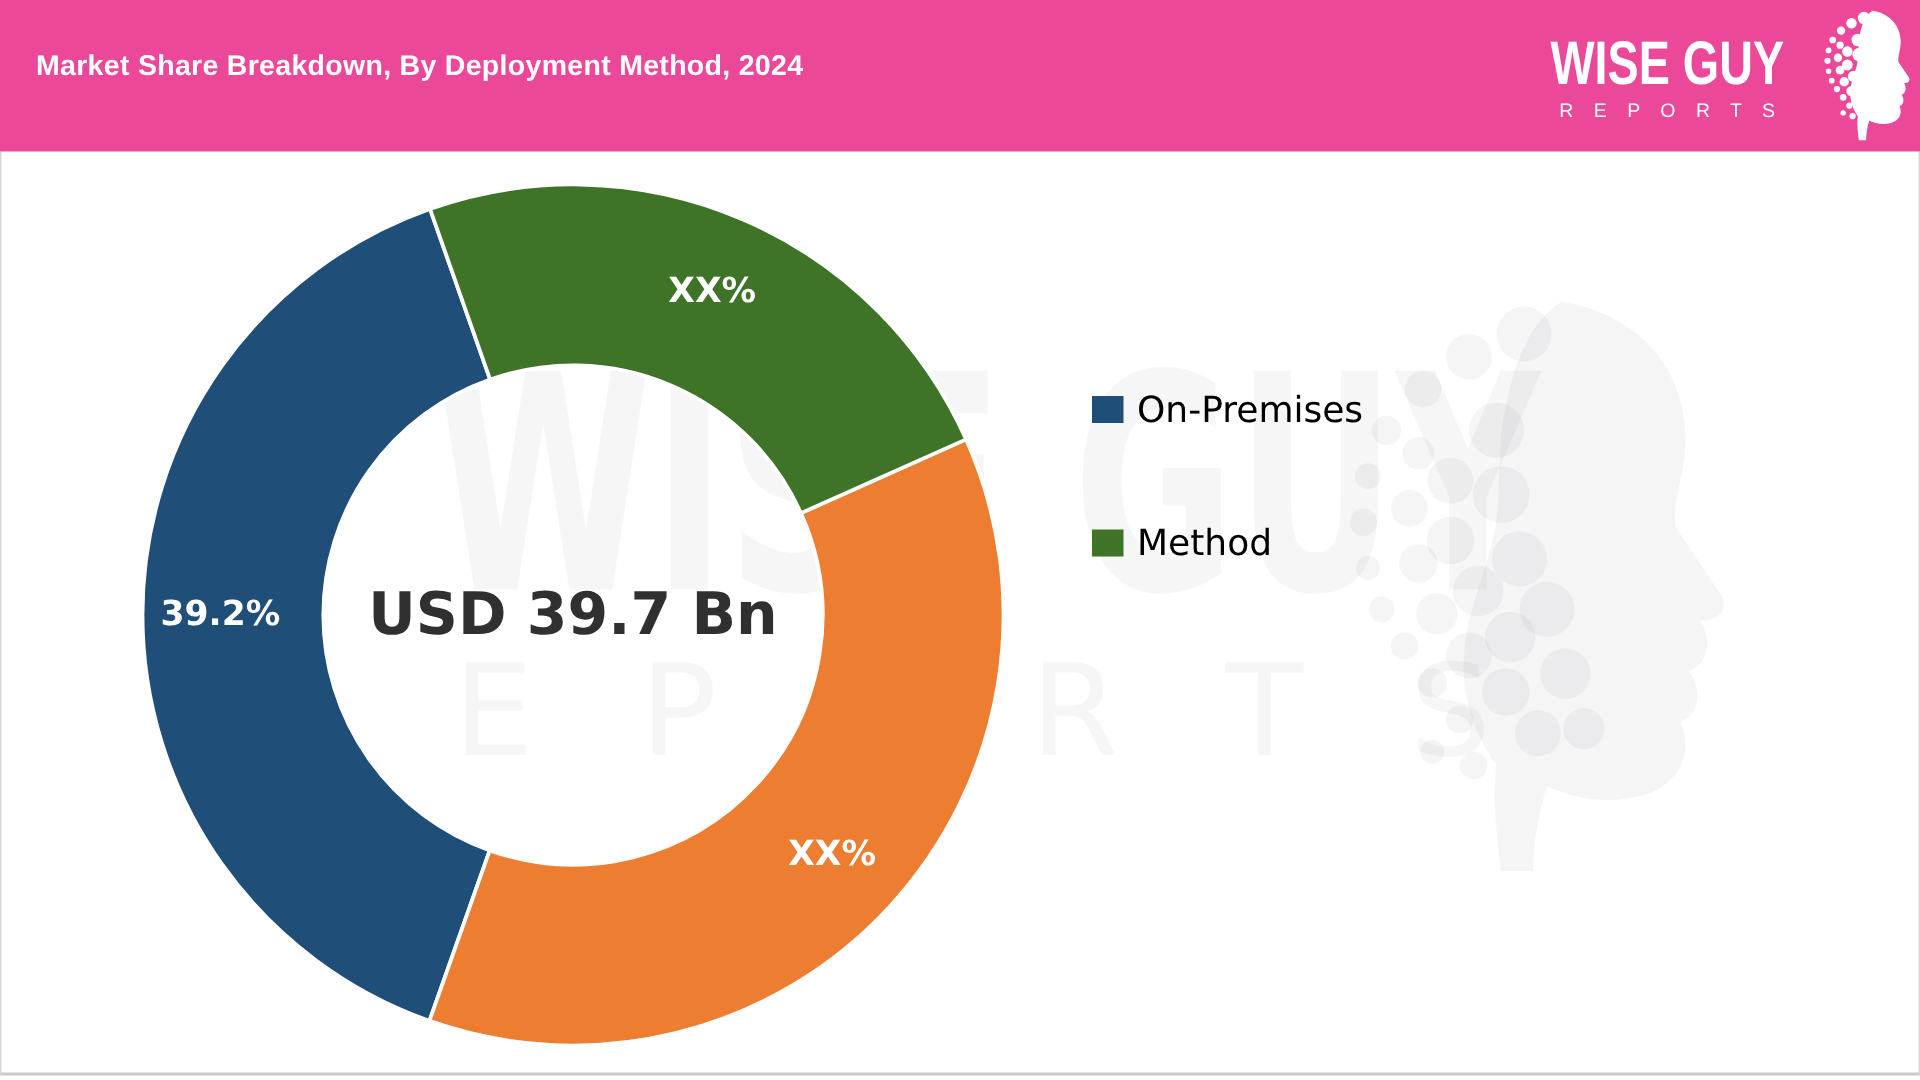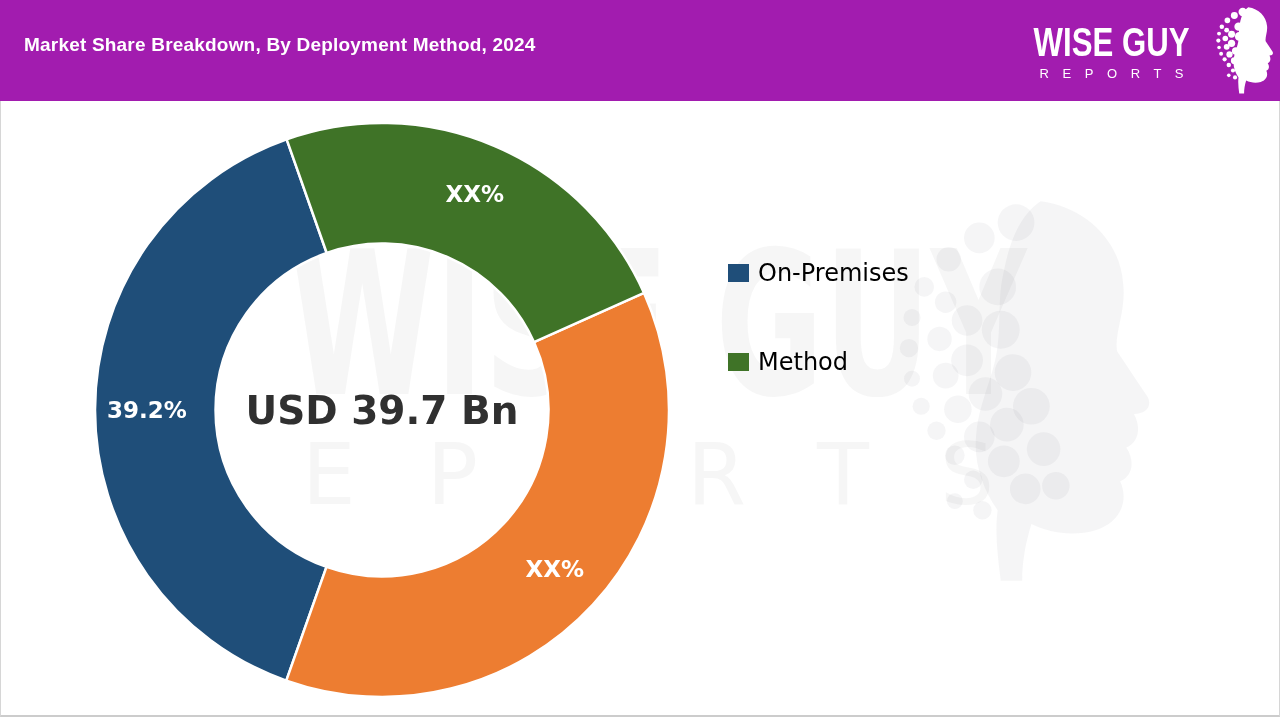--- a/index.html
+++ b/index.html
@@ -1,20 +1,20 @@
 <!DOCTYPE html>
 <html><head>
 <meta charset="utf-8">
 <style>
   html,body{margin:0;padding:0;background:#fff;}
   #page{position:relative;width:1280px;height:720px;background:#ffffff;overflow:hidden;
         font-family:"DejaVu Sans","Liberation Sans",sans-serif;}
 
   
-  .header{position:absolute;left:0;top:0;width:1280px;height:101px;background:#a21caf;z-index:10;}
+  .header{position:absolute;left:0;top:0;width:1280px;height:101px;background:#ec4899;z-index:10;}
   .header-title{position:absolute;left:24px;top:34px;font-size:19px;font-weight:bold;color:#ffffff;
                 font-family:"Liberation Sans",sans-serif;letter-spacing:.2px;white-space:nowrap;}
   .logo{position:absolute;right:6px;top:5px;height:92px;display:flex;align-items:center;color:#ffffff;}
   .logo-text{display:flex;flex-direction:column;align-items:center;margin-right:-4px;}
   .logo-line1{font-family:"Liberation Sans",sans-serif;font-weight:700;font-size:41px;line-height:1;
               white-space:nowrap;transform:scaleX(.76);transform-origin:center;}
   .logo-line2{font-family:"Liberation Sans",sans-serif;font-weight:400;font-size:13px;letter-spacing:5px;
               margin-top:3px;white-space:nowrap;padding-left:5px;}
   .logo-face{width:64px;height:92px;color:#ffffff;flex:0 0 auto;}
 

